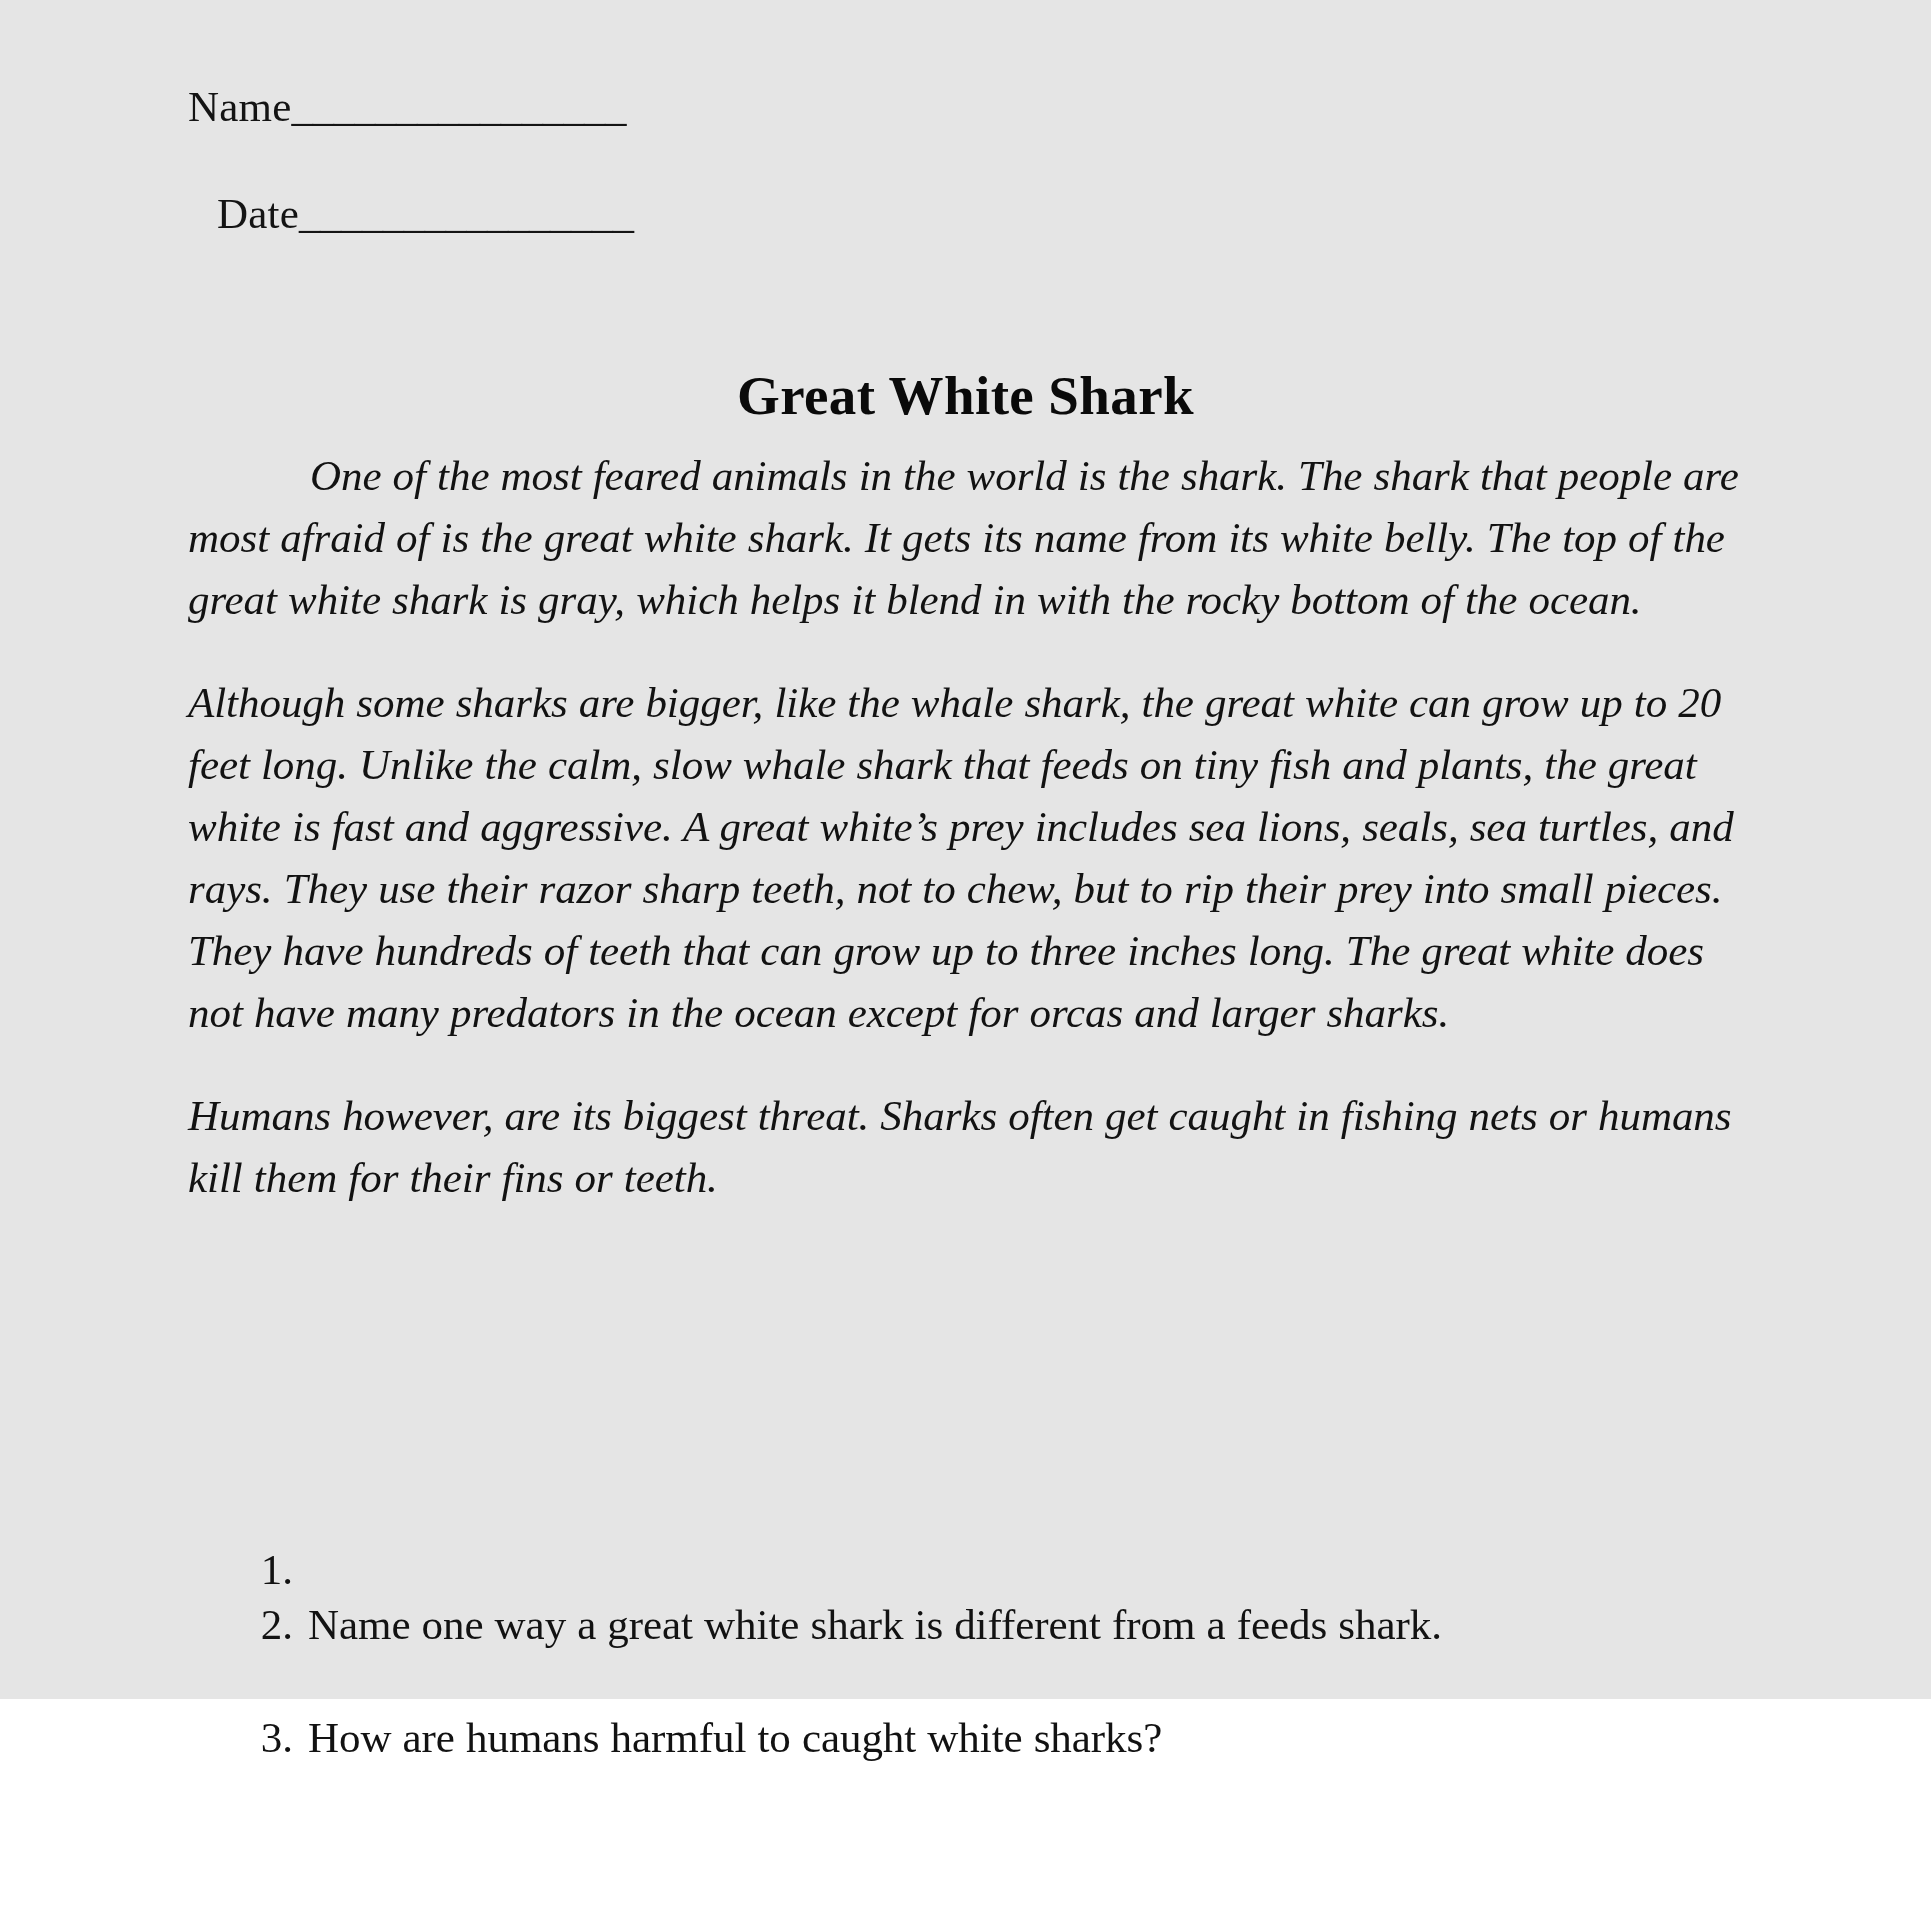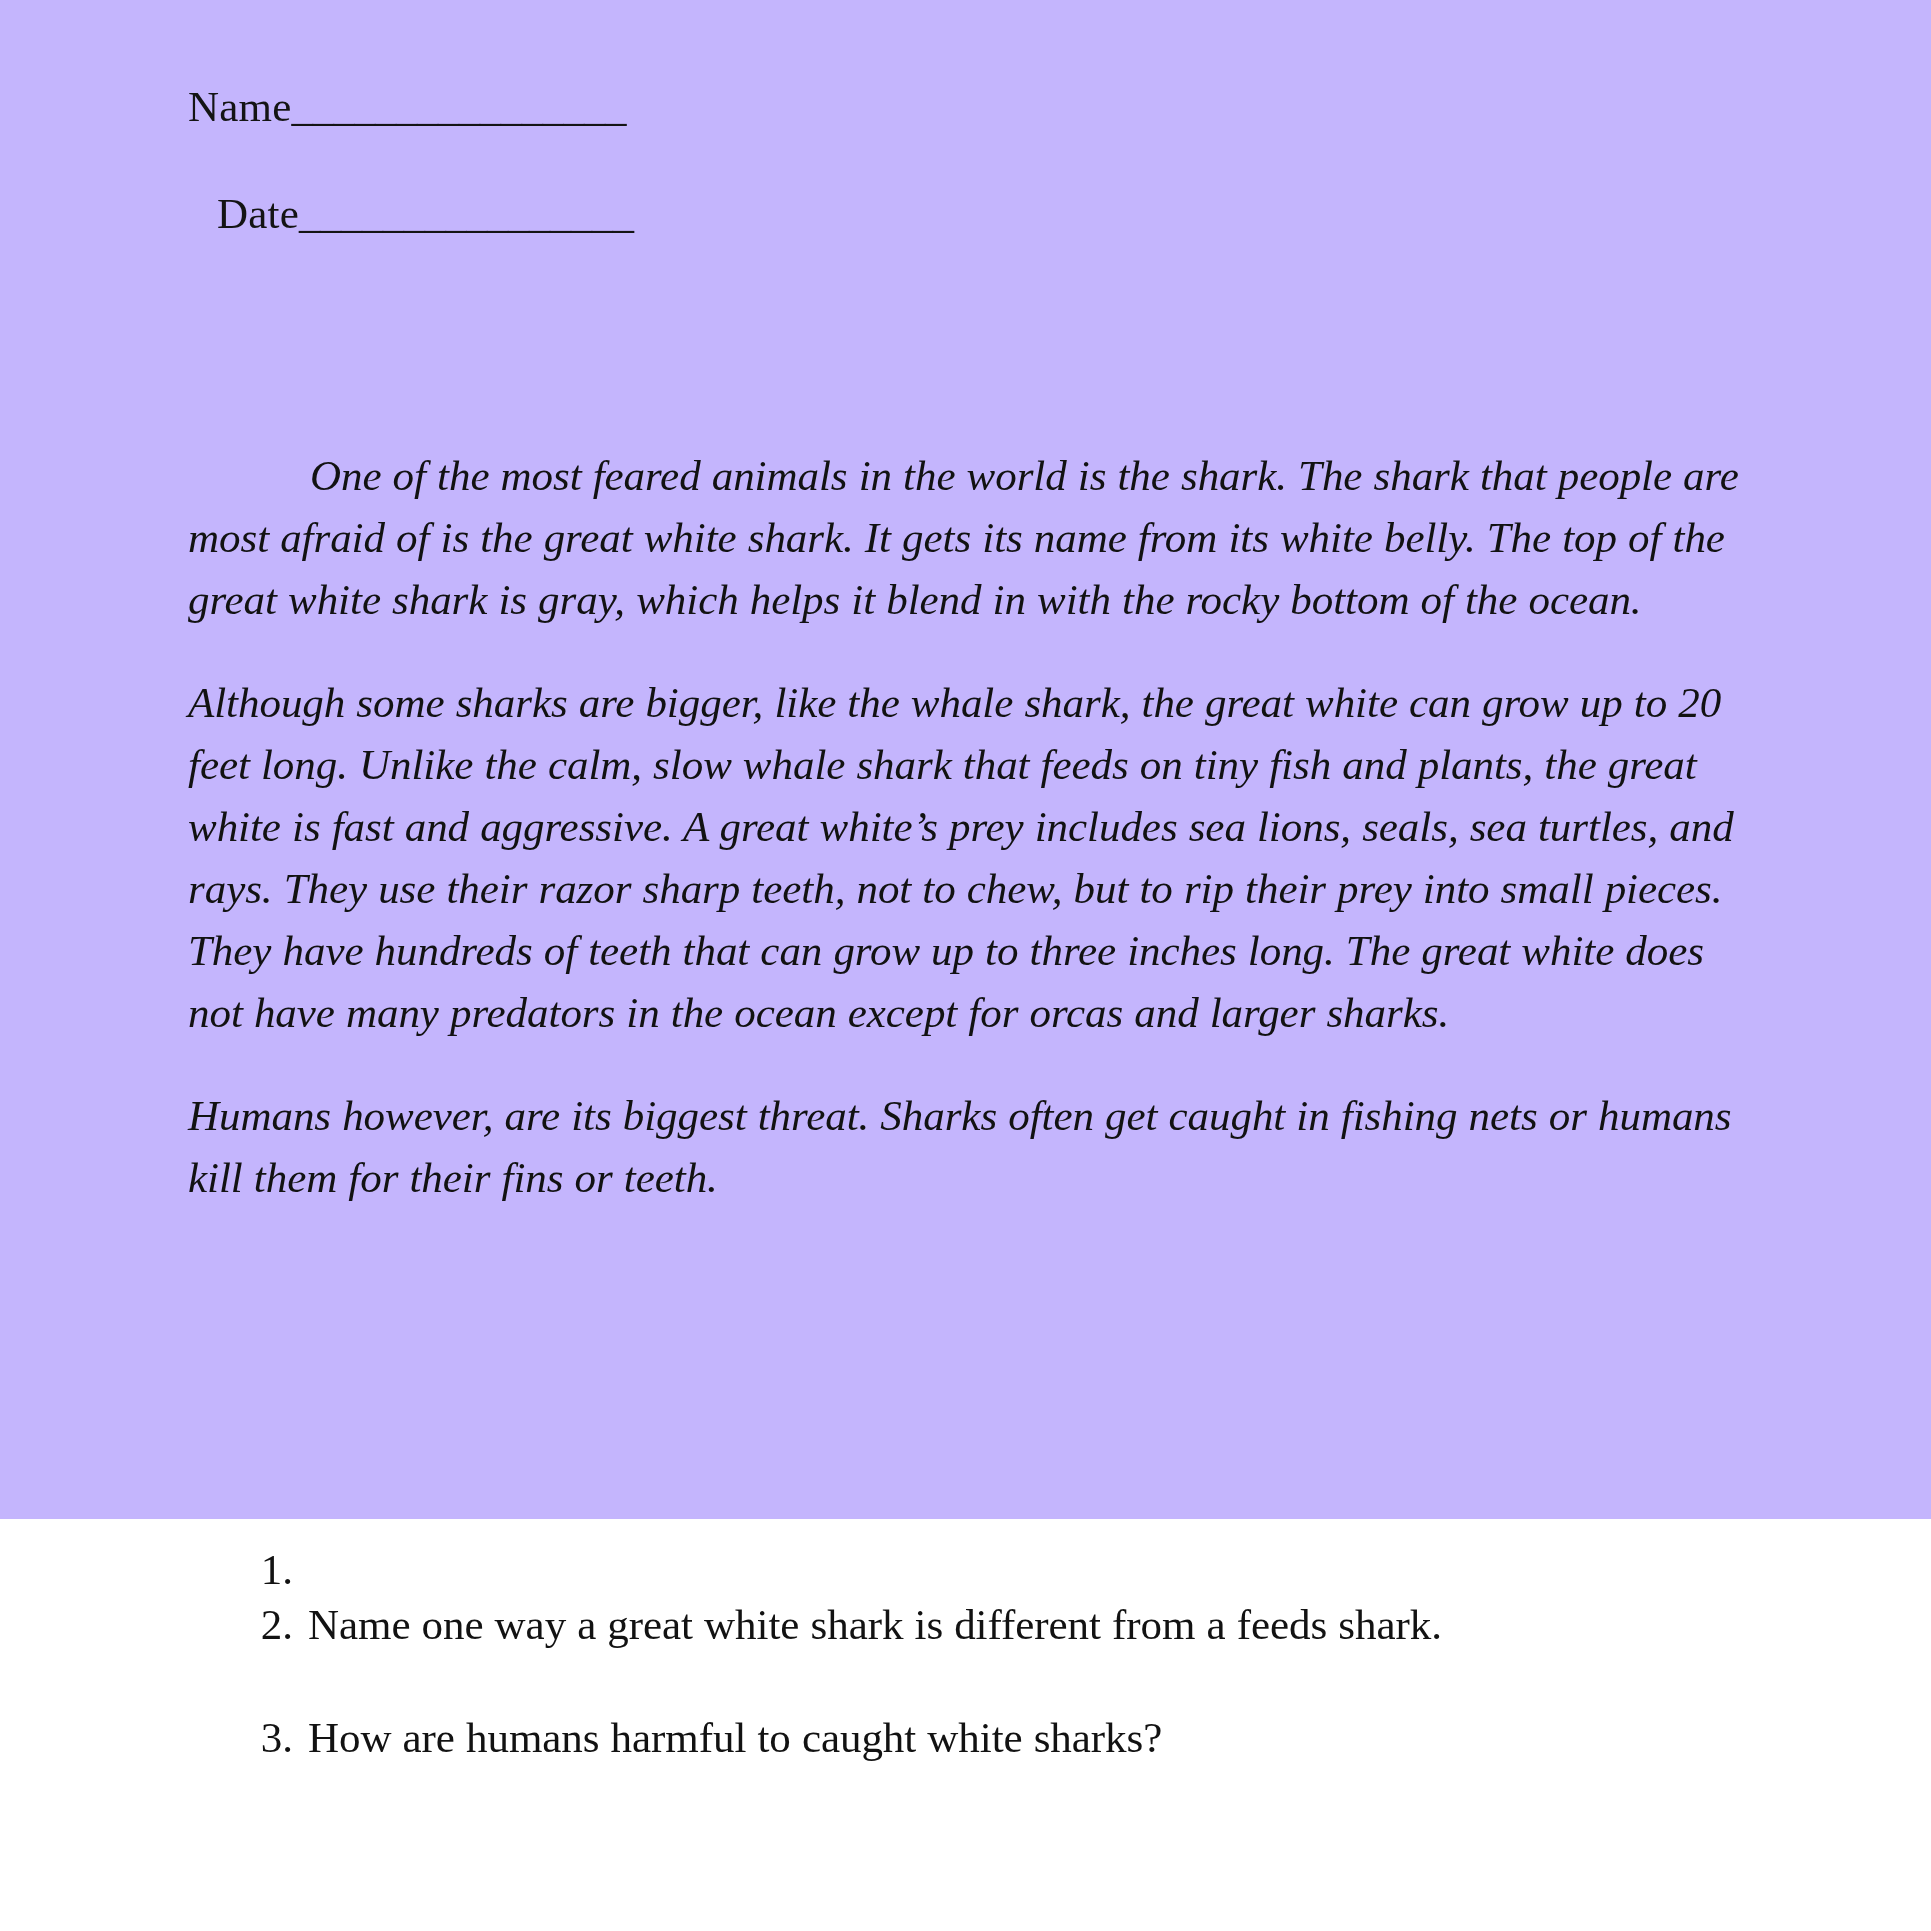--- a/index.html
+++ b/index.html
@@ -13,23 +13,23 @@
     height: 1931px;
     overflow: hidden;
     font-family: "Liberation Serif", "DejaVu Serif", serif;
     color: #111111;
     -webkit-font-smoothing: antialiased;
   }
 
   .page {
     position: relative;
     width: 1931px;
-    height: 1519px;
+    height: 1699px;
     box-sizing: border-box;
-    background: #c4b5fd;
+    background: #e5e5e5;
   }
 
   
   .header-block {
     position: absolute;
     left: 188px;
     top: 83px;
     width: 1159px;
   }
   .field-row {
@@ -124,20 +124,21 @@
 </head>
 <body>
 
 <div class="page">
 
   <div class="header-block">
     <div class="field-row"><span class="field-label">Name</span><span class="field-rule">________________</span></div>
     <div class="field-row"><span class="field-label">Date</span><span class="field-rule">________________</span></div>
   </div>
 
+  <h1 class="doc-title">Great White Shark</h1>
 
   <div class="body-block">
     <p class="para indent">One of the most feared animals in the world is the shark. The shark that people are most afraid of is the great white shark. It gets its name from its white belly. The top of the great white shark is gray, which helps it blend in with the rocky bottom of the ocean.</p>
     <p class="para">Although some sharks are bigger, like the whale shark, the great white can grow up to 20 feet long. Unlike the calm, slow whale shark that feeds on tiny fish and plants, the great white is fast and aggressive. A great white’s prey includes sea lions, seals, sea turtles, and rays. They use their razor sharp teeth, not to chew, but to rip their prey into small pieces. They have hundreds of teeth that can grow up to three inches long. The great white does not have many predators in the ocean except for orcas and larger sharks.</p>
     <p class="para">Humans however, are its biggest threat. Sharks often get caught in fishing nets or humans kill them for their fins or teeth.</p>
   </div>
 
   <ol class="questions">
     <li class="question-item">
       <span class="question-num">1.</span>

